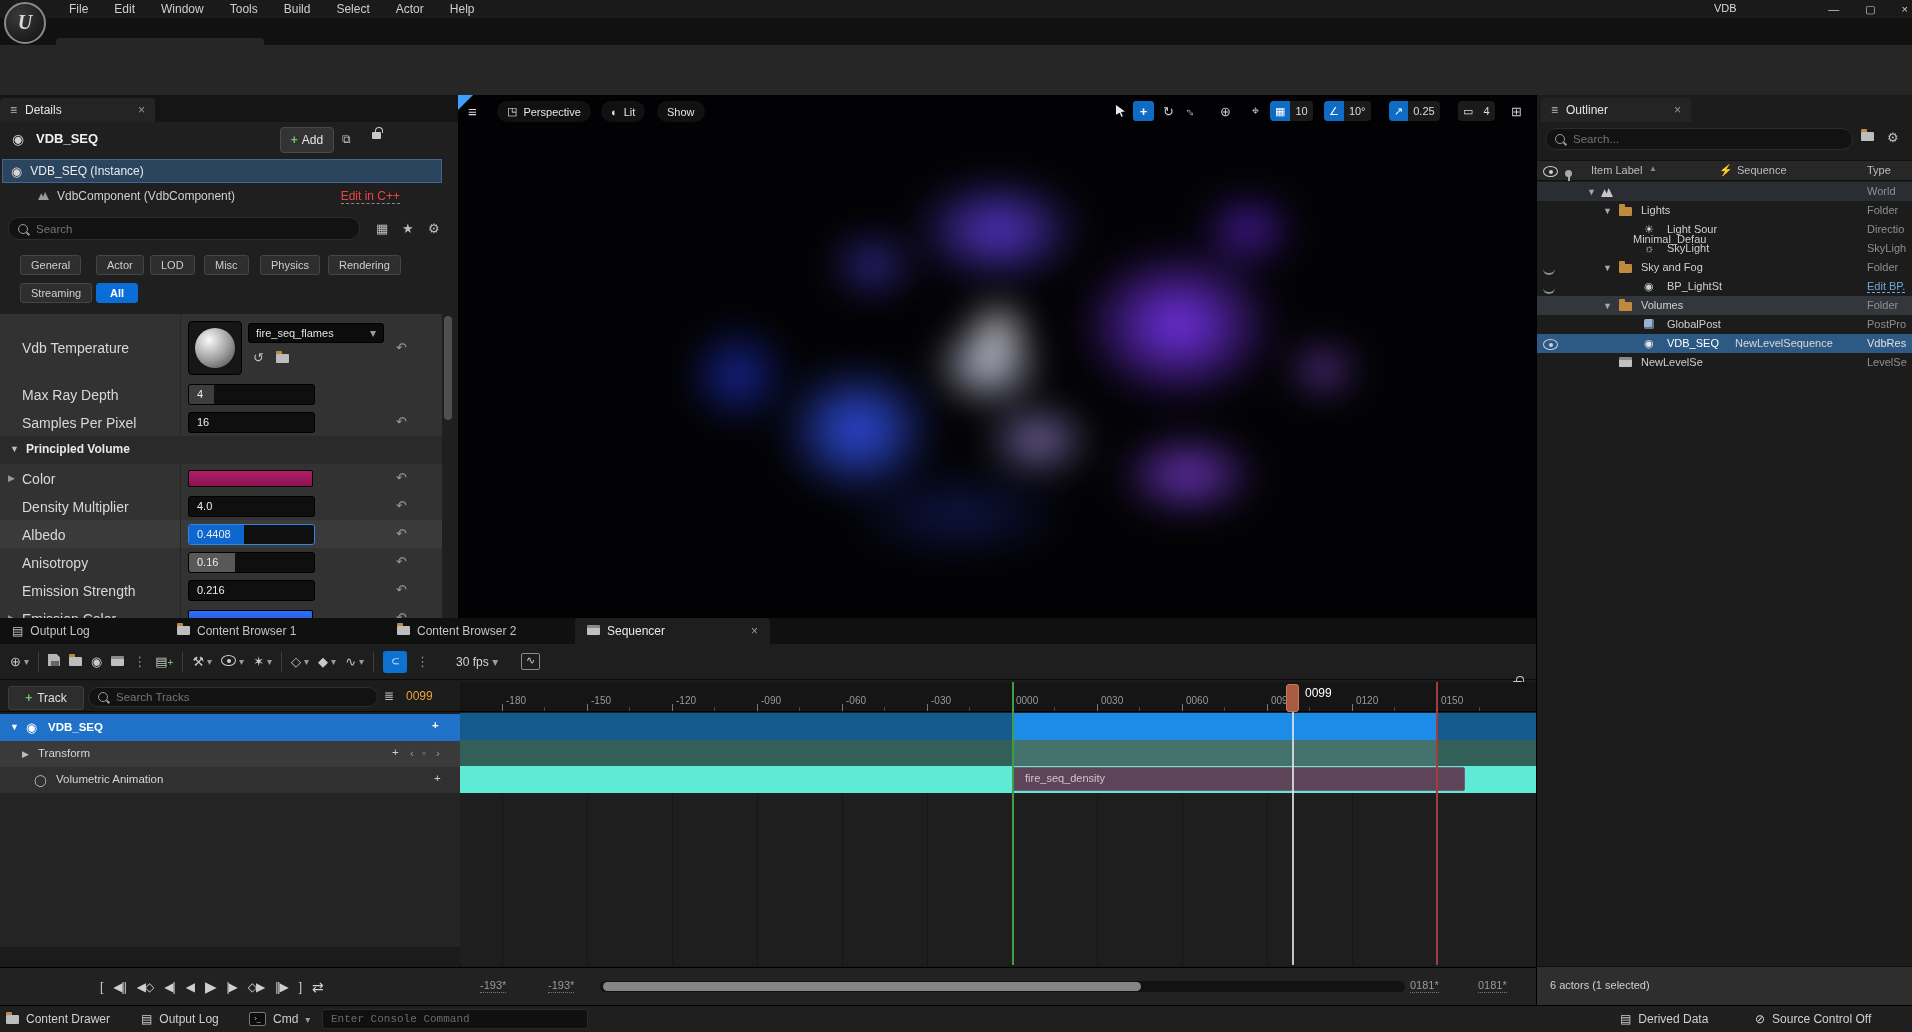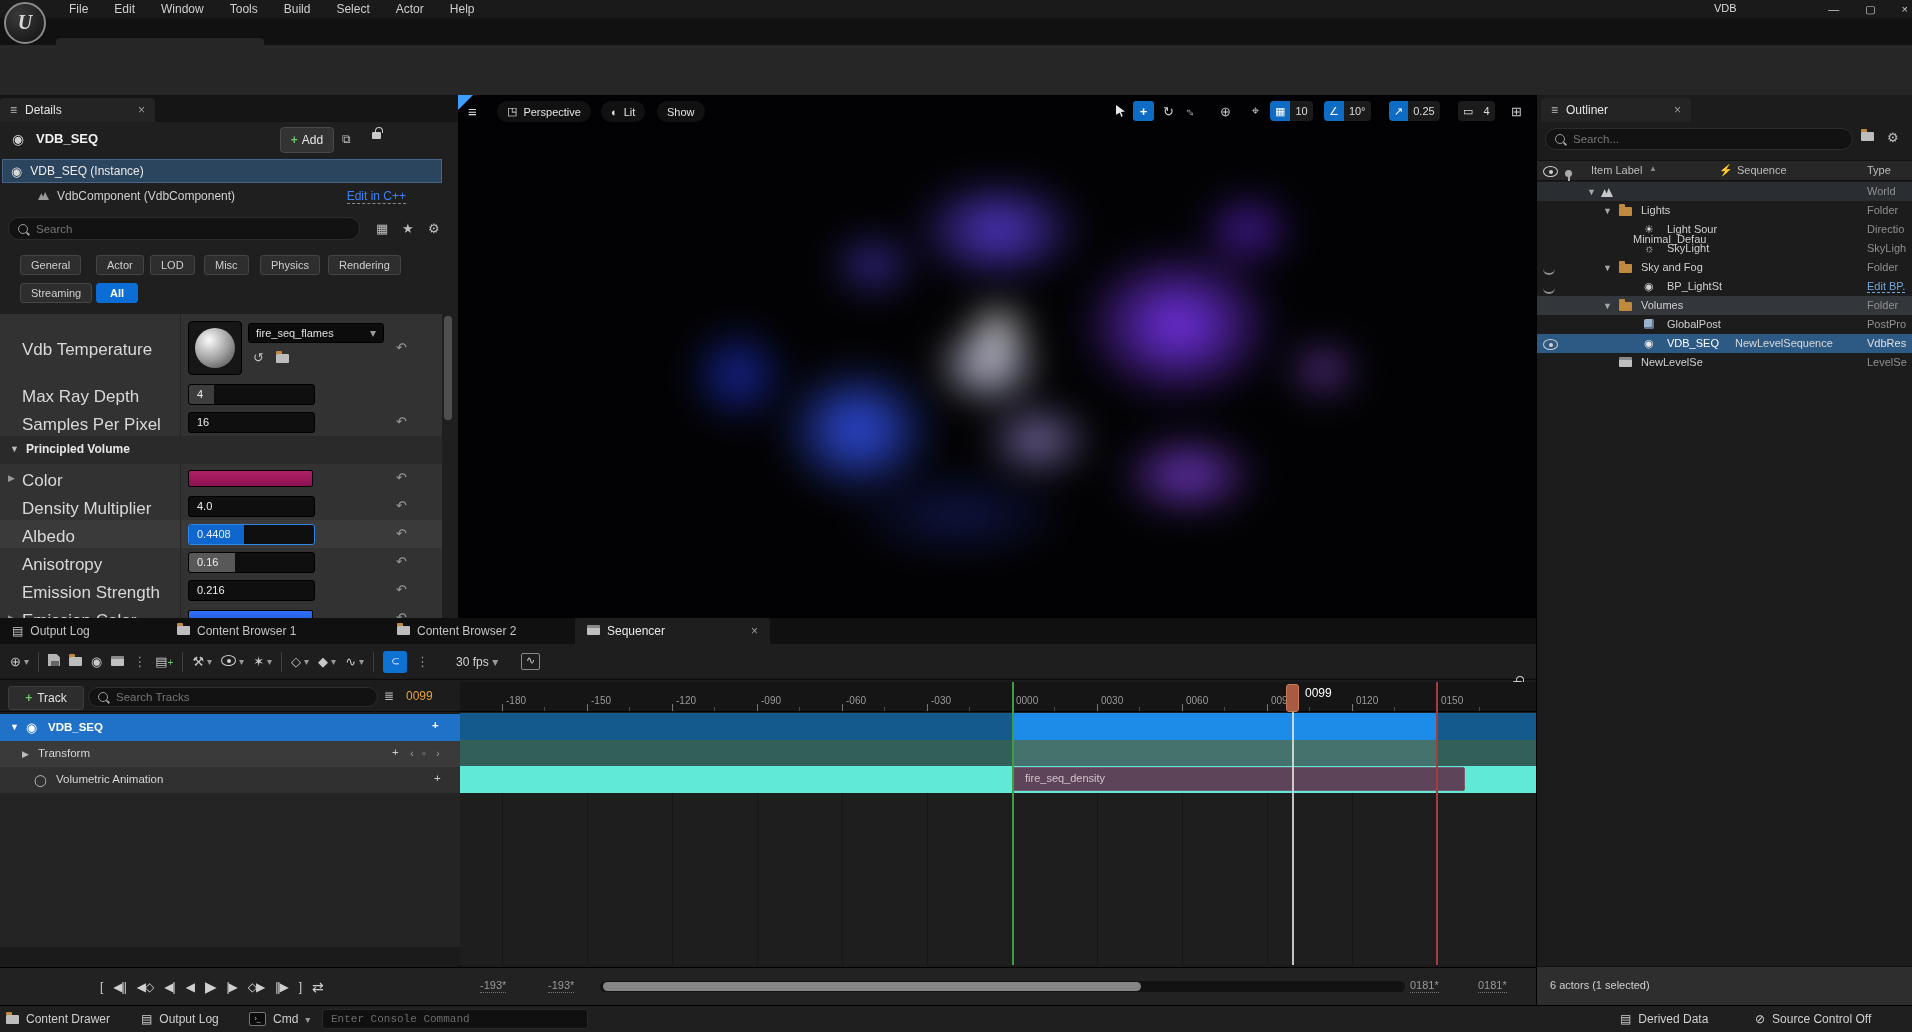--- a/index.html
+++ b/index.html
@@ -37,30 +37,30 @@
   
   .details{position:absolute;left:0;top:95px;width:458px;height:523px;background:#1f1f1f;border-right:1px solid #000;overflow:hidden;}
   .ptab{position:absolute;display:flex;align-items:center;gap:8px;background:#242424;border-radius:4px 4px 0 0;padding:0 10px;height:24px;box-sizing:border-box;}
   .ptabstrip{position:absolute;left:0;top:0;width:100%;height:27px;background:#151515;}
   .hdrrow{position:absolute;left:0;top:27px;width:100%;height:36px;background:#1f1f1f;}
   .addbtn{position:absolute;left:280px;top:5px;width:52px;height:24px;background:#333;border:1px solid #4a4a4a;border-radius:4px;
           display:flex;align-items:center;justify-content:center;gap:4px;color:#e8e8e8;}
   .instrow{position:absolute;left:2px;top:64px;width:440px;height:24px;background:#2c455e;border:1px solid #46648a;
            display:flex;align-items:center;gap:8px;padding-left:8px;box-sizing:border-box;color:#eaeaea;}
   .comprow{position:absolute;left:2px;top:89px;width:440px;height:24px;display:flex;align-items:center;gap:8px;padding-left:36px;box-sizing:border-box;color:#cfcfcf;}
-  .editcpp{position:absolute;right:36px;border-bottom:1px dashed #8a8a8a;color:#3b82f6;}
+  .editcpp{position:absolute;right:42px;border-bottom:1px dashed #8a8a8a;color:#ef4444;}
   .searchpill{background:#121212;border:1px solid #2c2c2c;border-radius:11px;display:flex;align-items:center;gap:6px;padding:0 9px;box-sizing:border-box;}
   .searchpill input{background:transparent;border:none;outline:none;color:#bdbdbd;font-family:"Liberation Sans",sans-serif;font-size:11.5px;width:85%;}
   .ilens{width:8px;height:8px;border:1.5px solid #9a9a9a;border-radius:50%;position:relative;flex:none;}
   .ilens:after{content:"";position:absolute;width:1.5px;height:4px;background:#9a9a9a;transform:rotate(-45deg);left:8px;top:7px;}
   .chip{position:absolute;height:20px;background:#2e2e2e;border:1px solid #454545;border-radius:3px;color:#cfcfcf;
         display:flex;align-items:center;justify-content:center;font-size:11px;padding:0 10px;box-sizing:border-box;}
   .chip.active{background:#0b6ed6;border-color:#0b6ed6;color:#fff;font-weight:bold;}
   .prow{position:absolute;left:0;width:442px;height:28px;background:#323232;border-bottom:1px solid #262626;}
-  .prow .lbl{position:absolute;left:22px;top:7px;color:#d8d8d8;font-size:17px;}
+  .prow .lbl{position:absolute;left:22px;top:7px;color:#d8d8d8;font-size:14px;}
   .prow .vdiv{position:absolute;left:180px;top:0;width:1px;height:100%;background:#262626;}
   .spin{position:absolute;left:188px;top:4px;width:125px;height:19px;background:#0f0f0f;border:1px solid #000;border-radius:3px;overflow:hidden;}
   .spin .txt{position:absolute;left:8px;top:3px;color:#eee;font-size:11px;z-index:2;}
   .fill{position:absolute;left:0;top:0;height:100%;}
   .reset{position:absolute;left:396px;top:6px;color:#9a9a9a;font-size:13px;}
   .secthdr{position:absolute;left:0;width:442px;height:28px;background:#2a2a2a;border-bottom:1px solid #1c1c1c;}
   .swatch{position:absolute;left:188px;top:6px;width:123px;height:15px;border-radius:2px;border:1px solid #000;}
   .sphere{width:40px;height:40px;border-radius:50%;background:radial-gradient(circle at 35% 30%,#fafafa,#9a9a9a 55%,#3d3d3d);}
   .scrollv{position:absolute;right:6px;width:8px;border-radius:4px;background:#4f4f4f;}
 

